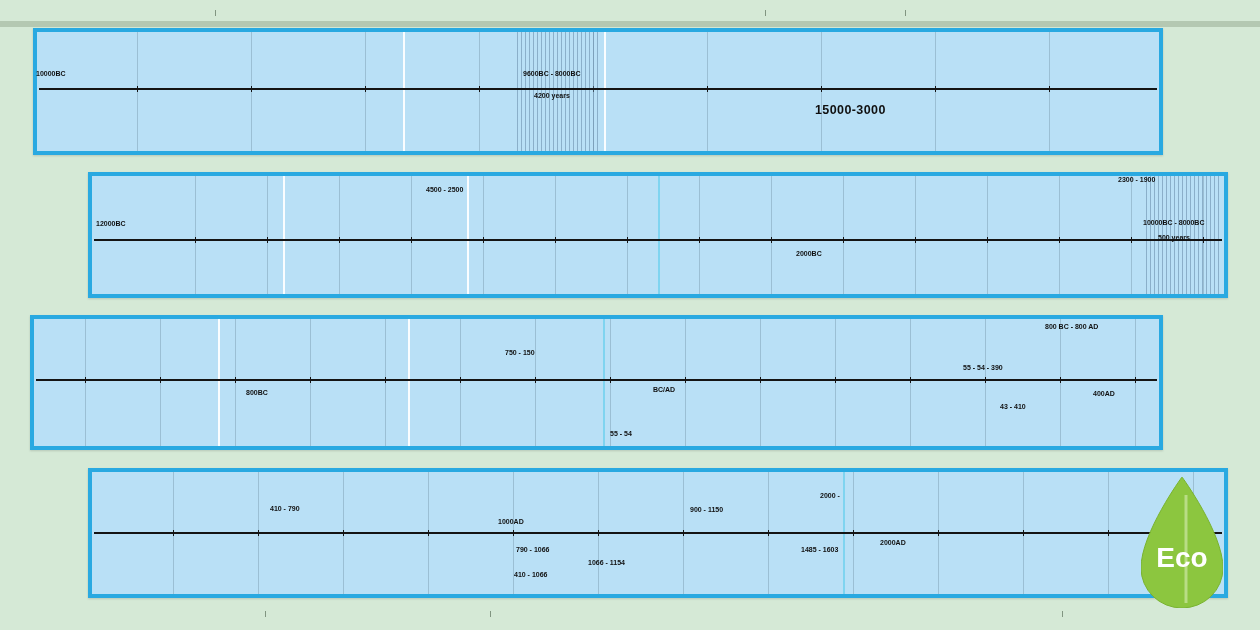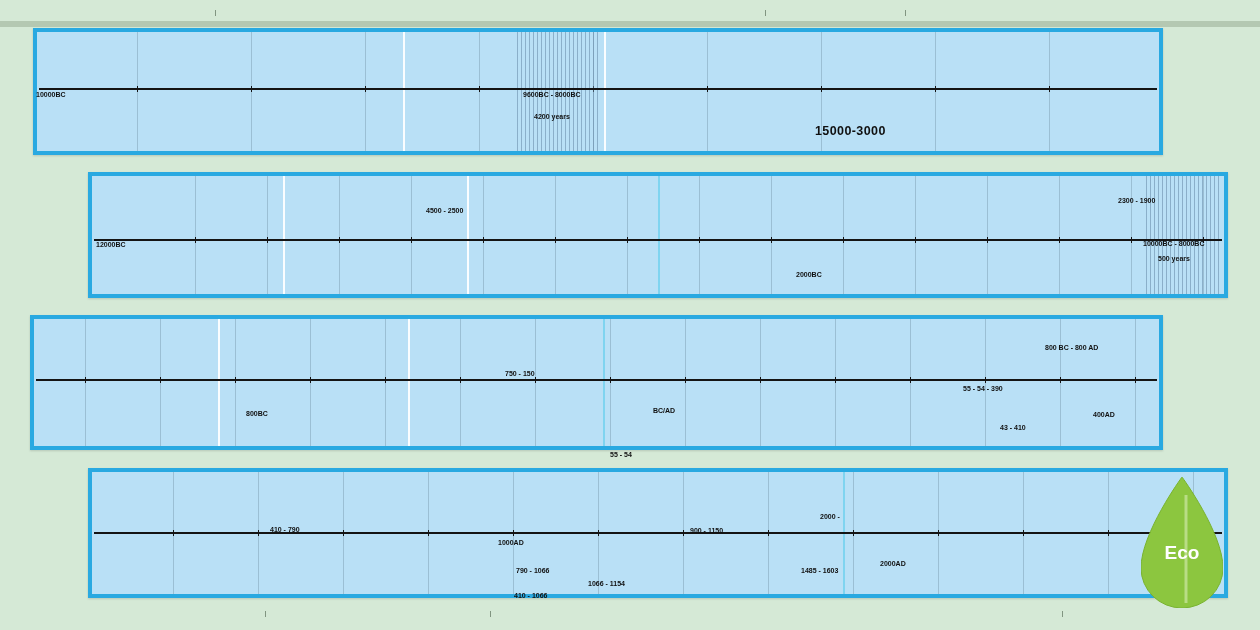--- a/index.html
+++ b/index.html
@@ -18,36 +18,36 @@
   .whiteline{position:absolute;top:0;bottom:0;width:2px;background:rgba(255,255,255,.92);}
   .accentline{position:absolute;top:0;bottom:0;width:2px;background:#7fd4f0;}
   .hatch{
     position:absolute;top:0;bottom:0;
     background:repeating-linear-gradient(90deg,rgba(100,135,165,.55) 0,rgba(100,135,165,.55) 1px,transparent 1px,transparent 4px);
   }
   .axis{position:absolute;left:2px;right:2px;height:2px;background:#141414;}
   .axis-tick{position:absolute;width:1px;height:6px;background:#141414;}
   .tl-label{
     position:absolute;font-weight:bold;font-size:7px;line-height:8px;
-    color:#101010;white-space:nowrap;letter-spacing:0;margin-top:21px;
+    color:#101010;white-space:nowrap;letter-spacing:0;
   }
   .tl-label.large{font-size:12.5px;line-height:13px;letter-spacing:.4px;}
   
   #eco-badge{
     position:absolute;left:965px;top:533px;width:263px;height:56px;
     background:#72a831;border:1px solid #639324;border-radius:10px;box-sizing:border-box;
   }
   #eco-badge .ink-text{
     position:absolute;left:18px;top:7px;font-size:30px;color:#ffffff;
     font-family:"Liberation Sans",sans-serif;
   }
   #leaf{position:absolute;left:1141px;top:477px;width:82px;height:131px;}
   #eco-text{
     position:absolute;left:1147px;top:542px;width:70px;text-align:center;
-    font-size:19px;font-weight:bold;color:#ffffff;
+    font-size:28px;font-weight:bold;color:#ffffff;
     font-family:"Liberation Sans",sans-serif;
   }
 </style>
 </head>
 <body>
 
 <div id="page">
   <div class="shade-band" id="shade-band" style="top: 21px;"></div>
   <div id="strips-root">
       <div class="strip" style="left: 33px; top: 28px; width: 1130px; height: 127px;">

